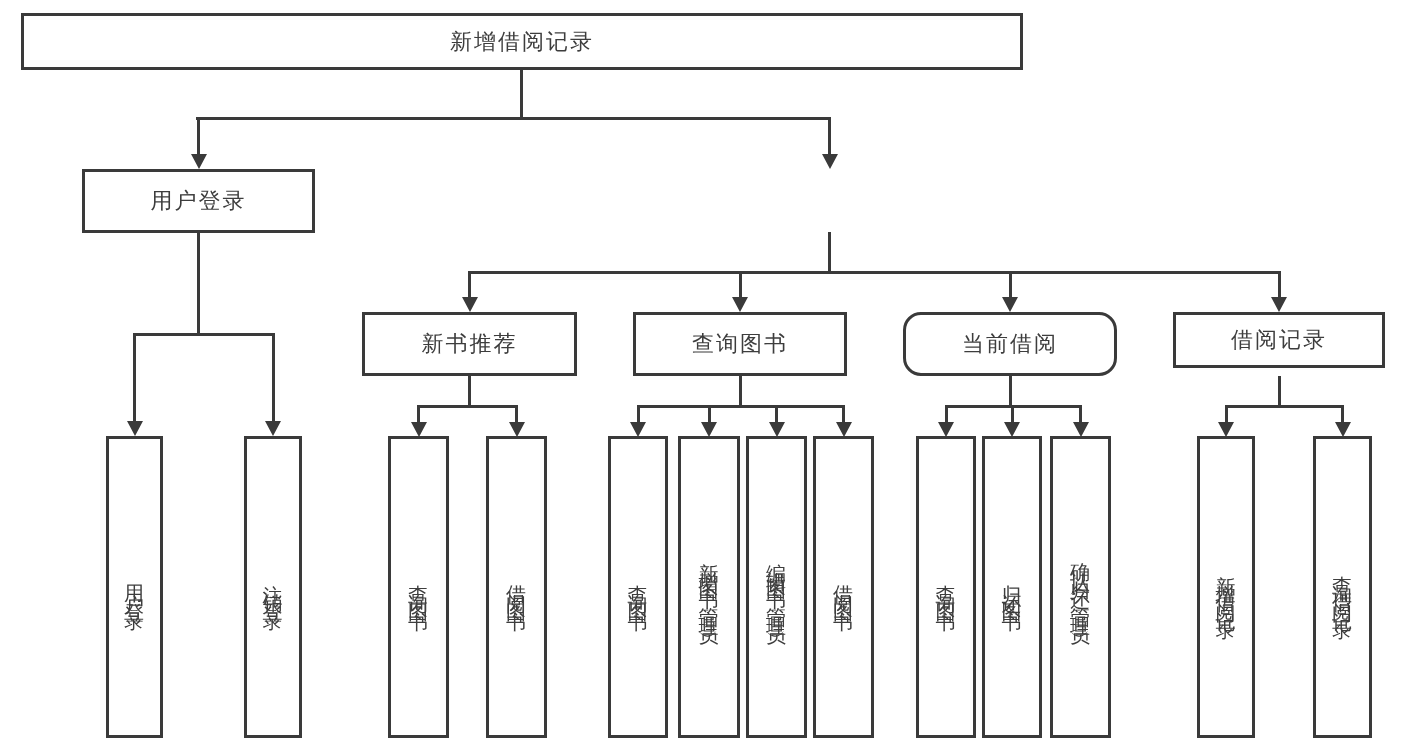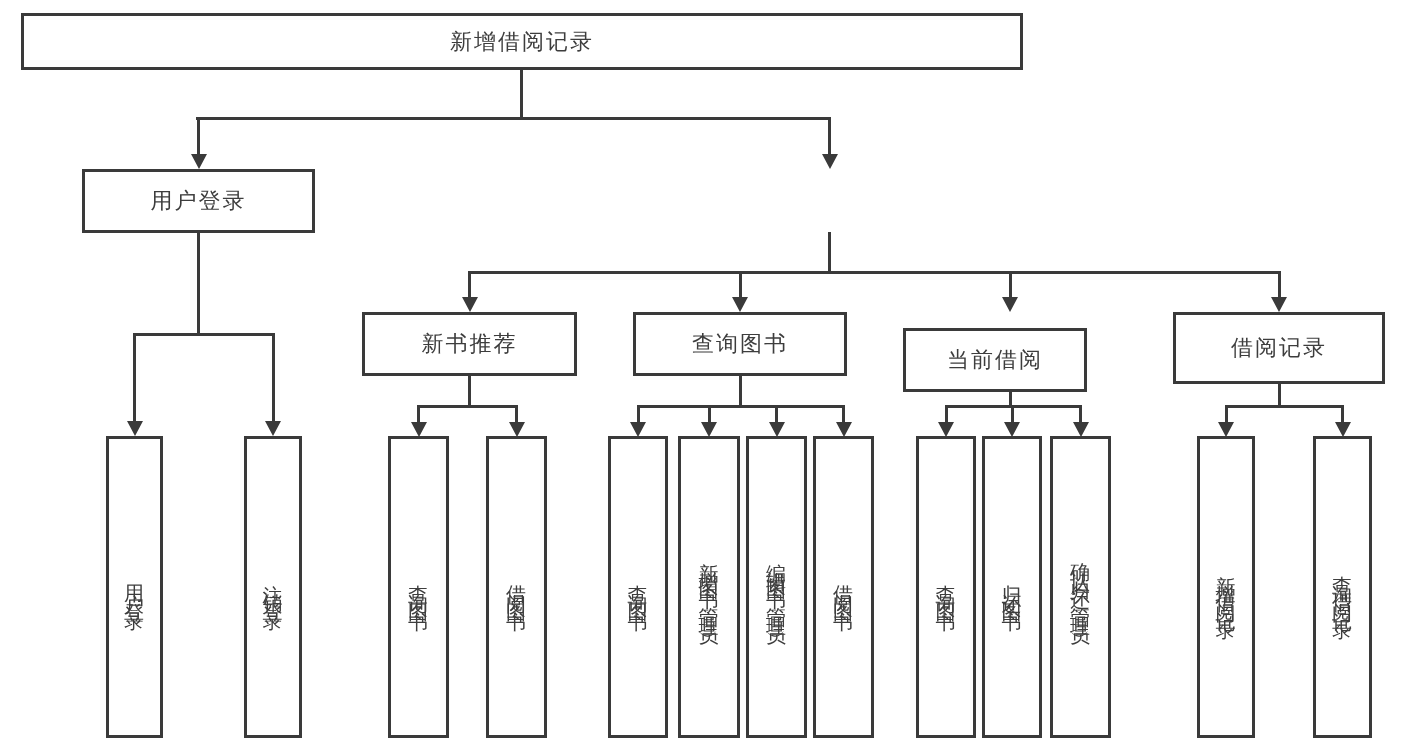--- a/index.html
+++ b/index.html
@@ -106,24 +106,24 @@
   <div class="arr" style="left:732px;top:297px;"></div>
   <div class="arr" style="left:1002px;top:297px;"></div>
   <div class="arr" style="left:1271px;top:297px;"></div>
 
   <div class="box" style="left:362px;top:312px;width:215px;height:64px;text-align:center;">
     <span>新书推荐</span>
   </div>
   <div class="box" style="left:633px;top:312px;width:214px;height:64px;">
     <span>查询图书</span>
   </div>
-  <div class="box" style="left:903px;top:328px;width:184px;height:64px;">
+  <div class="box" style="left:903px;top:312px;width:214px;height:64px;border-radius:18px;">
     <span>当前借阅</span>
   </div>
-  <div class="box" style="left:1173px;top:312px;width:212px;height:72px;">
+  <div class="box" style="left:1173px;top:312px;width:212px;height:56px;">
     <span>借阅记录</span>
   </div>
 
   <div class="vline" style="left:468px;top:376px;height:30px;"></div>
   <div class="hline" style="left:417px;top:405px;width:101px;"></div>
   <div class="vline" style="left:417px;top:405px;height:19px;"></div>
   <div class="vline" style="left:515px;top:405px;height:19px;"></div>
   <div class="arr" style="left:410.5px;top:422px;"></div>
   <div class="arr" style="left:508.5px;top:422px;"></div>
 

